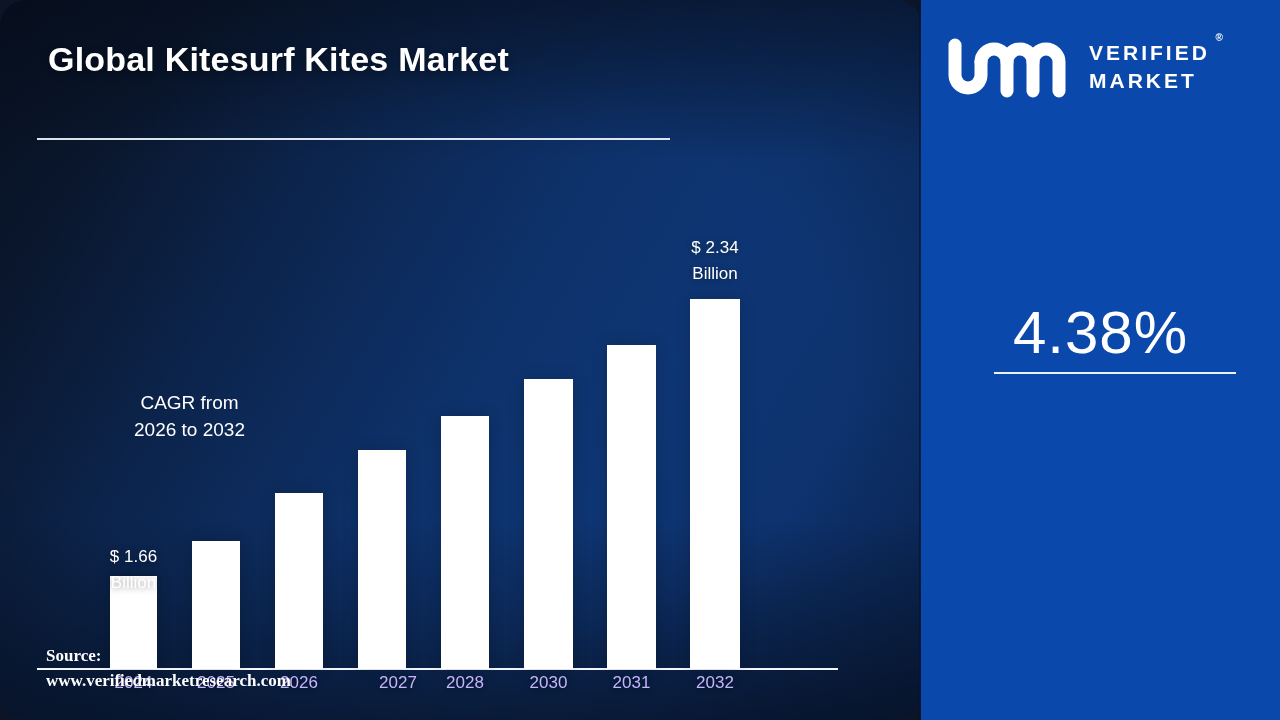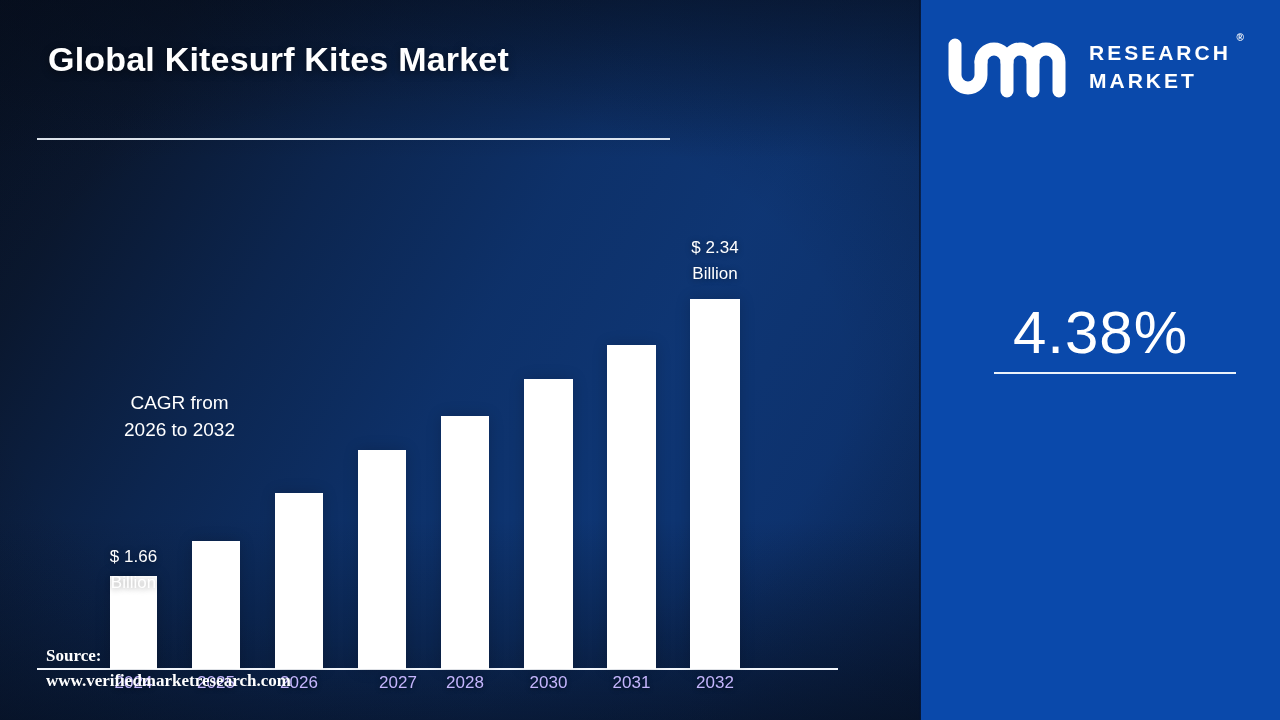--- a/index.html
+++ b/index.html
@@ -8,20 +8,21 @@
     width:1280px;height:720px;overflow:hidden;
     font-family:"Liberation Sans","DejaVu Sans",sans-serif;
     background:#0b1526;
   }
   #stage{position:relative;width:1280px;height:720px;overflow:hidden;}
 
   
   .left-panel{
     position:absolute;left:0;top:0;width:921px;height:720px;overflow:hidden;
     background:#0c1b33;
+    border-radius:26px;
   }
   
   .photo{
     position:absolute;inset:-40px;
     background:
       radial-gradient(circle at 34% 58%, rgba(150,180,225,.34) 0 10%, rgba(150,180,225,0) 34%),
       radial-gradient(ellipse 230px 120px at 40% 54%, rgba(190,215,245,.30) 0 30%, rgba(190,215,245,0) 72%),
       radial-gradient(ellipse 120px 150px at 62% 47%, rgba(205,225,250,.42) 0 34%, rgba(205,225,250,0) 74%),
       radial-gradient(ellipse 70px 120px at 57% 45%, rgba(215,232,252,.36) 0 36%, rgba(215,232,252,0) 76%),
       radial-gradient(ellipse 60px 110px at 67.5% 44%, rgba(215,232,252,.34) 0 36%, rgba(215,232,252,0) 76%),
@@ -123,21 +124,21 @@
   .cagr-value{
     position:absolute;left:0;top:298px;width:359px;
     text-align:center;color:#ffffff;
     font-size:60px;font-weight:400;letter-spacing:1px;
   }
   .cagr-rule{
     position:absolute;left:994px;top:372px;width:242px;height:2px;
     background:#eaf2fb;
   }
   .cagr-caption{
-    position:absolute;left:0;top:390px;width:359px;
+    position:absolute;left:10px;top:390px;width:359px;
     text-align:center;color:#ffffff;
     font-size:19px;font-weight:400;line-height:1.42;white-space:pre-line;
   }
   .source{
     position:absolute;left:0;top:644px;width:359px;
     color:#ffffff;font-size:17px;font-weight:700;line-height:1.47;
     padding-left:46px;box-sizing:border-box;white-space:pre-line;font-family:Liberation Serif, serif;
   }
 </style>
 </head>
@@ -184,21 +185,21 @@
     <div class="logo">
       <svg class="logo-mark" viewBox="0 0 128 64" aria-hidden="true">
         <g fill="none" stroke="#ffffff" stroke-width="13" stroke-linecap="round" stroke-linejoin="round">
           <path d="M8 10 L8 40 A13 13 0 0 0 34 40 L34 27"></path>
           <path d="M34 27 A13 13 0 0 1 60 27 L60 56"></path>
           <path d="M60 27 A13 13 0 0 1 86 27 L86 56"></path>
           <path d="M86 27 A13 13 0 0 1 112 27 L112 56"></path>
         </g>
       </svg>
       <div class="logo-text">
-        <div>RESEARCH</div>
+        <div>VERIFIED</div>
         <div>MARKET</div>
         <span class="logo-reg">®</span>
       </div>
     </div>
 
     <div class="cagr-value">4.38%</div>
   </div>
   <div class="cagr-rule"></div>
   <div class="cagr-caption">CAGR from
 2026 to 2032</div>

